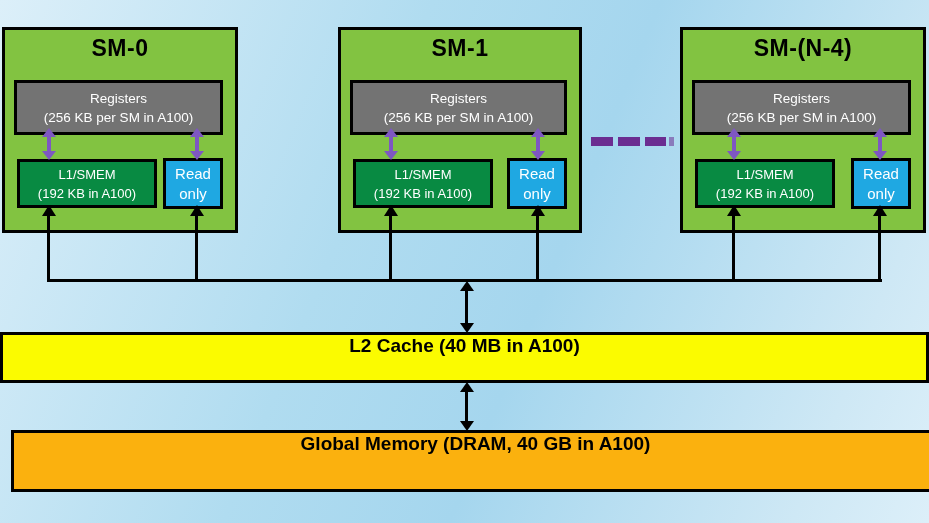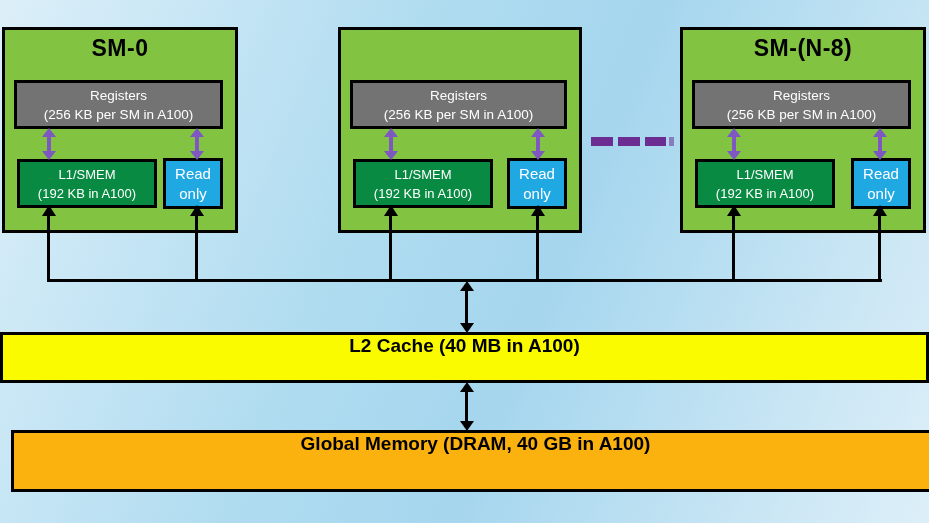--- a/index.html
+++ b/index.html
@@ -25,21 +25,21 @@
   }
   .subbox{
     position:absolute;
     border:3px solid var(--line-black);
     box-sizing:border-box;
     color:#fff;text-align:center;
     display:flex;flex-direction:column;justify-content:center;
     line-height:19px;
   }
   .registers{
-    left:9px;right:12px;top:50px;height:49px;
+    left:9px;right:12px;top:50px;height:55px;
     background:var(--registers-gray);
     font-size:13.5px;
   }
   .l1smem{
     left:12px;top:129px;width:140px;height:49px;
     background:var(--l1-green);
     font-size:13px;
   }
   .readonly{
     right:12px;top:128px;width:60px;height:51px;
@@ -100,36 +100,37 @@
       <span>L1/SMEM</span>
       <span>(192 KB in A100)</span>
     </div>
     <div class="subbox readonly">
       <span>Read</span>
       <span>only</span>
     </div>
   </div>
 
   <div class="sm" style="left:338px;width:244px;">
+    <div class="sm-title">SM-1</div>
     <div class="subbox registers">
       <span>Registers</span>
       <span>(256 KB per SM in A100)</span>
     </div>
     <div class="subbox l1smem">
       <span>L1/SMEM</span>
       <span>(192 KB in A100)</span>
     </div>
     <div class="subbox readonly">
       <span>Read</span>
       <span>only</span>
     </div>
   </div>
 
   <div class="sm" style="left:680px;width:246px;">
-    <div class="sm-title">SM-(N-8)</div>
+    <div class="sm-title">SM-(N-4)</div>
     <div class="subbox registers">
       <span>Registers</span>
       <span>(256 KB per SM in A100)</span>
     </div>
     <div class="subbox l1smem">
       <span>L1/SMEM</span>
       <span>(192 KB in A100)</span>
     </div>
     <div class="subbox readonly">
       <span>Read</span>

